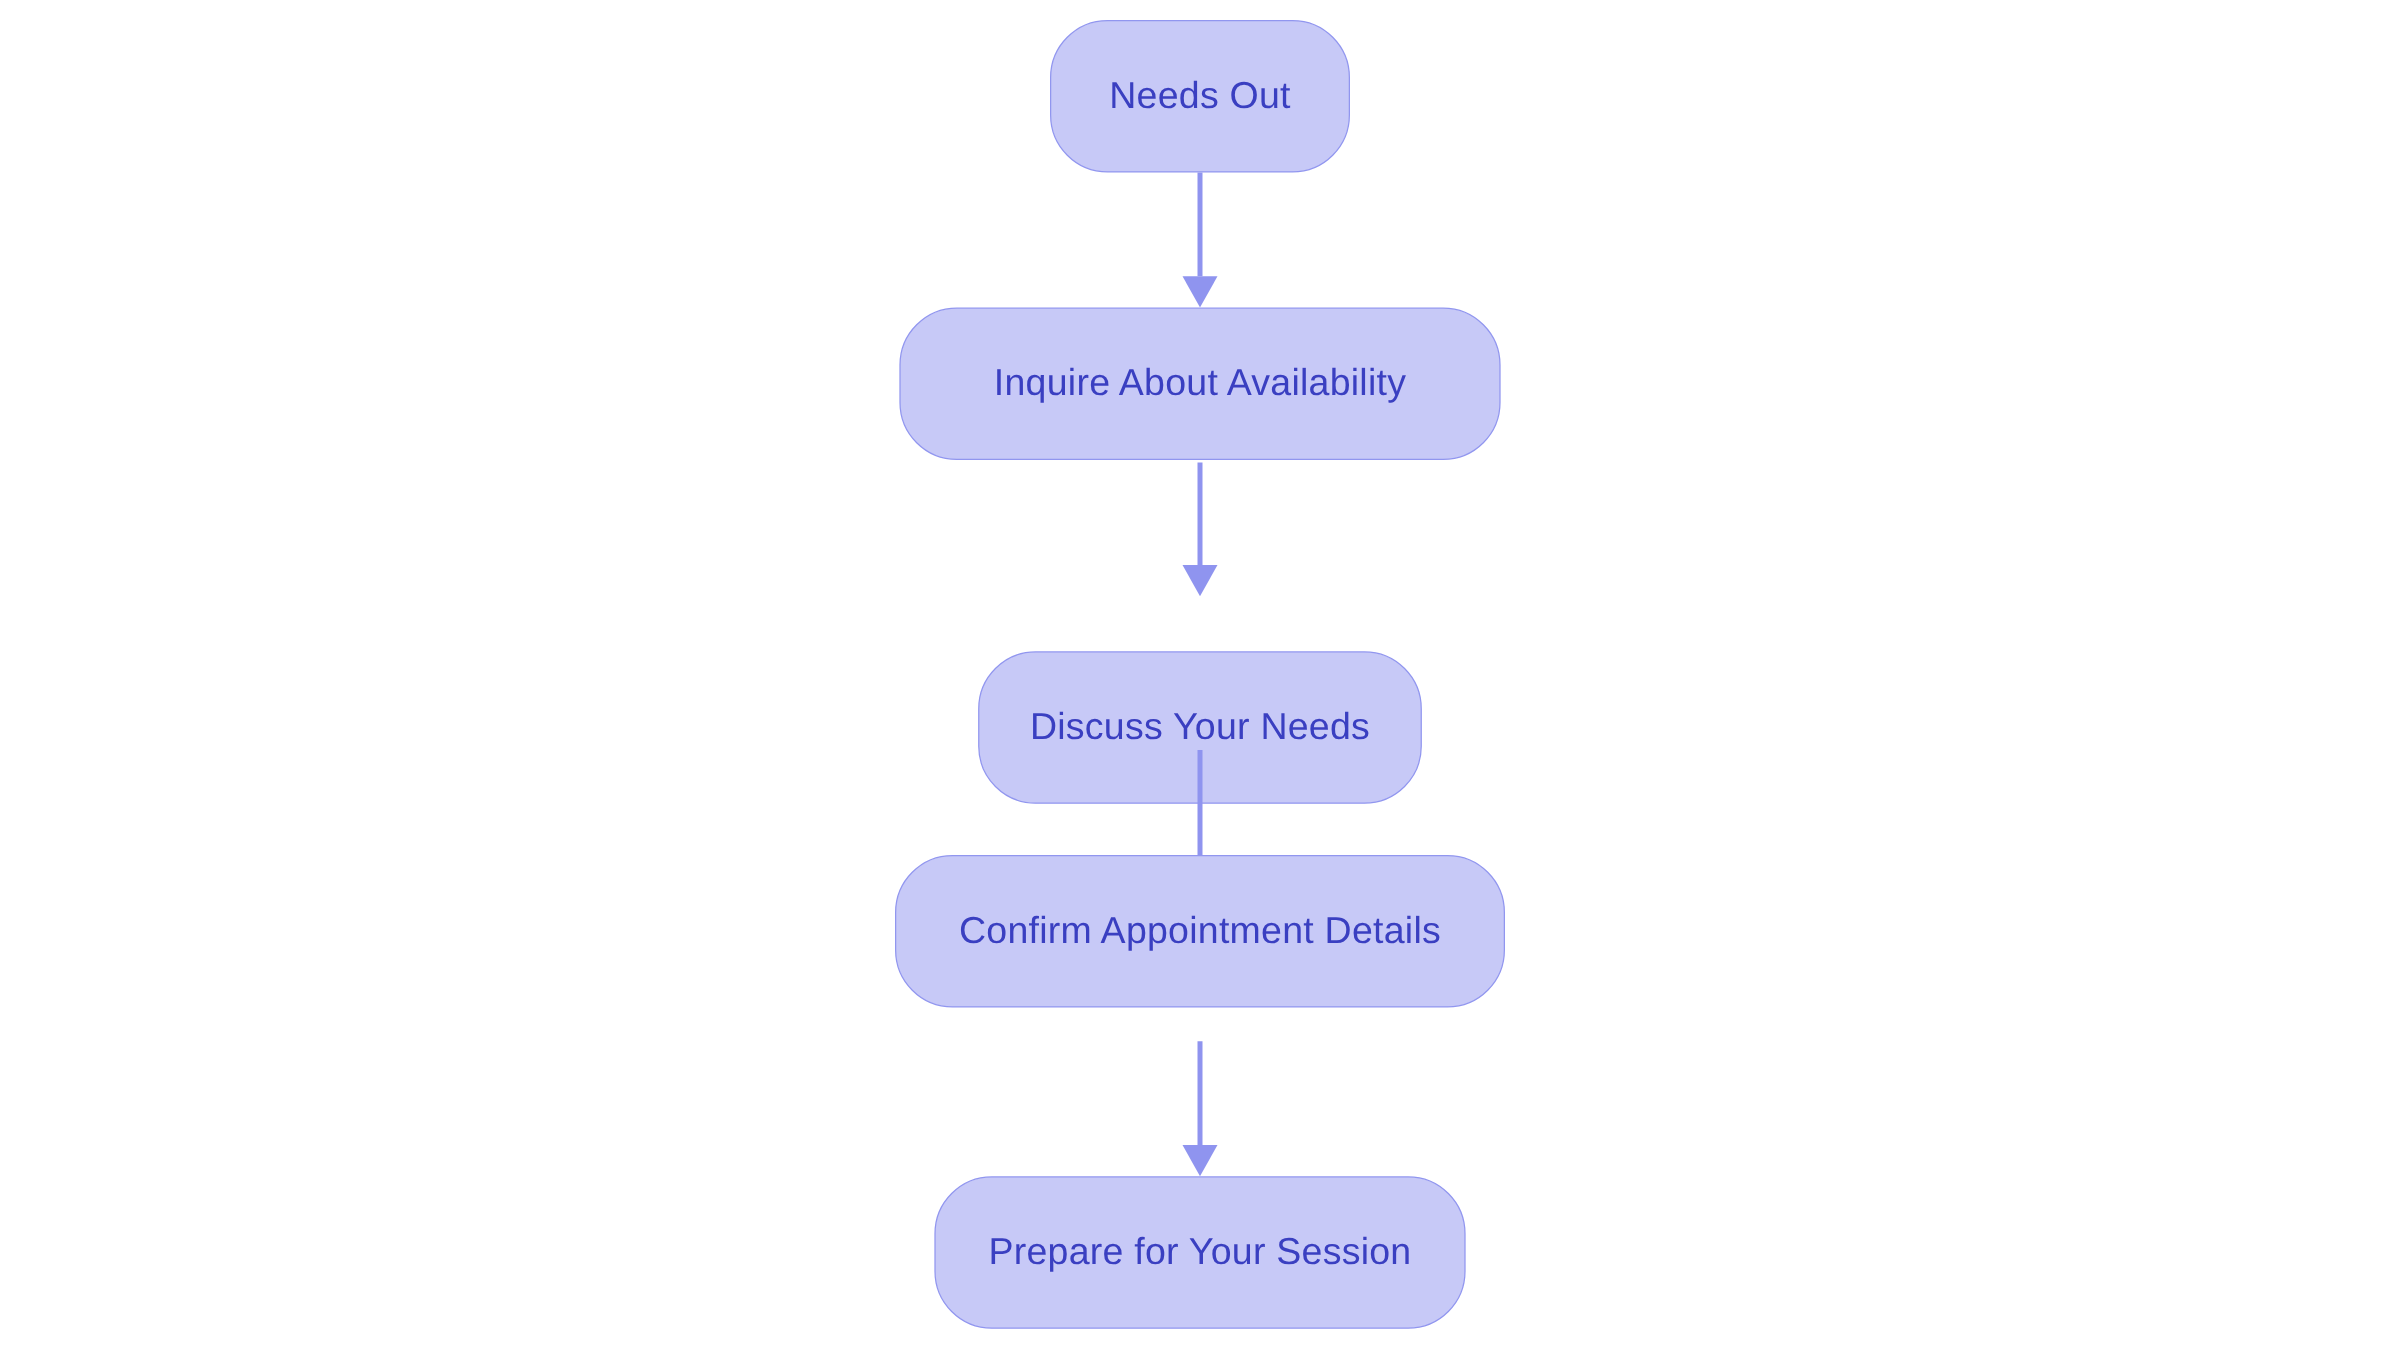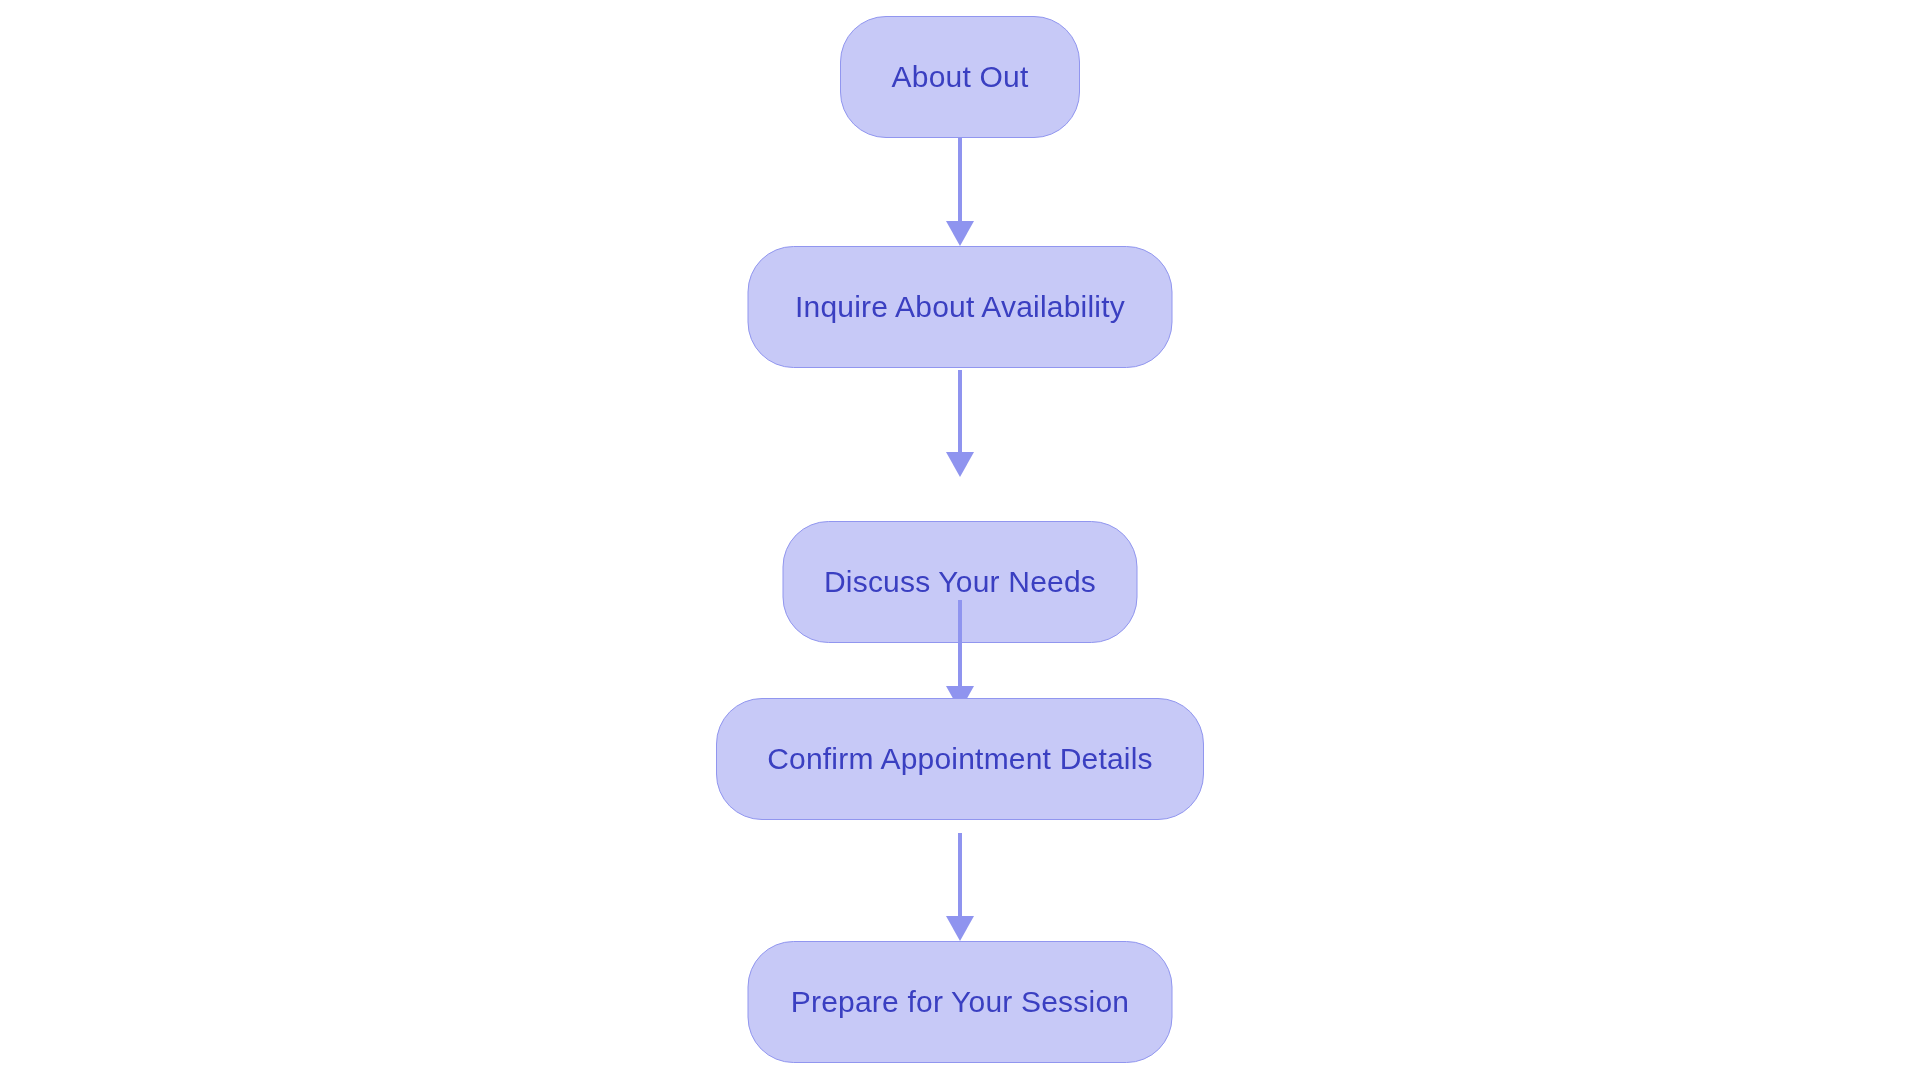--- a/index.html
+++ b/index.html
@@ -26,23 +26,23 @@
     box-sizing: border-box;
     display: flex;
     align-items: center;
     justify-content: center;
     color: var(--node-text, #3a3fc1);
     font-size: 30px;
     letter-spacing: 0.2px;
     white-space: nowrap;
   }
   .n1 { top: 16px;  width: 240px; }
-  .n2 { top: 246px; width: 425px; }
+  .n2 { top: 246px; width: 481px; }
   .n3 { top: 477px; width: 355px; margin-top: 44px; }
-  .n4 { top: 698px; width: 488px; }
+  .n4 { top: 684px; width: 488px; }
   .n5 { top: 941px; width: 425px; }
 
   .edge {
     position: absolute;
     left: 50%;
     transform: translateX(-50%);
     display: flex;
     flex-direction: column;
     align-items: center;
   }
@@ -62,21 +62,21 @@
     border-right: 14px solid transparent;
     border-top: 25px solid var(--arrow, #8f94ef);
   }
 </style>
 </head>
 <body>
 
 <div class="canvas">
 
   <div class="node n1">
-    <span>About Out</span>
+    <span>Needs Out</span>
   </div>
 
   <div class="edge e1">
     <div class="edge-line"></div>
     <div class="edge-head"></div>
   </div>
 
   <div class="node n2">
     <span>Inquire About Availability</span>
   </div>

